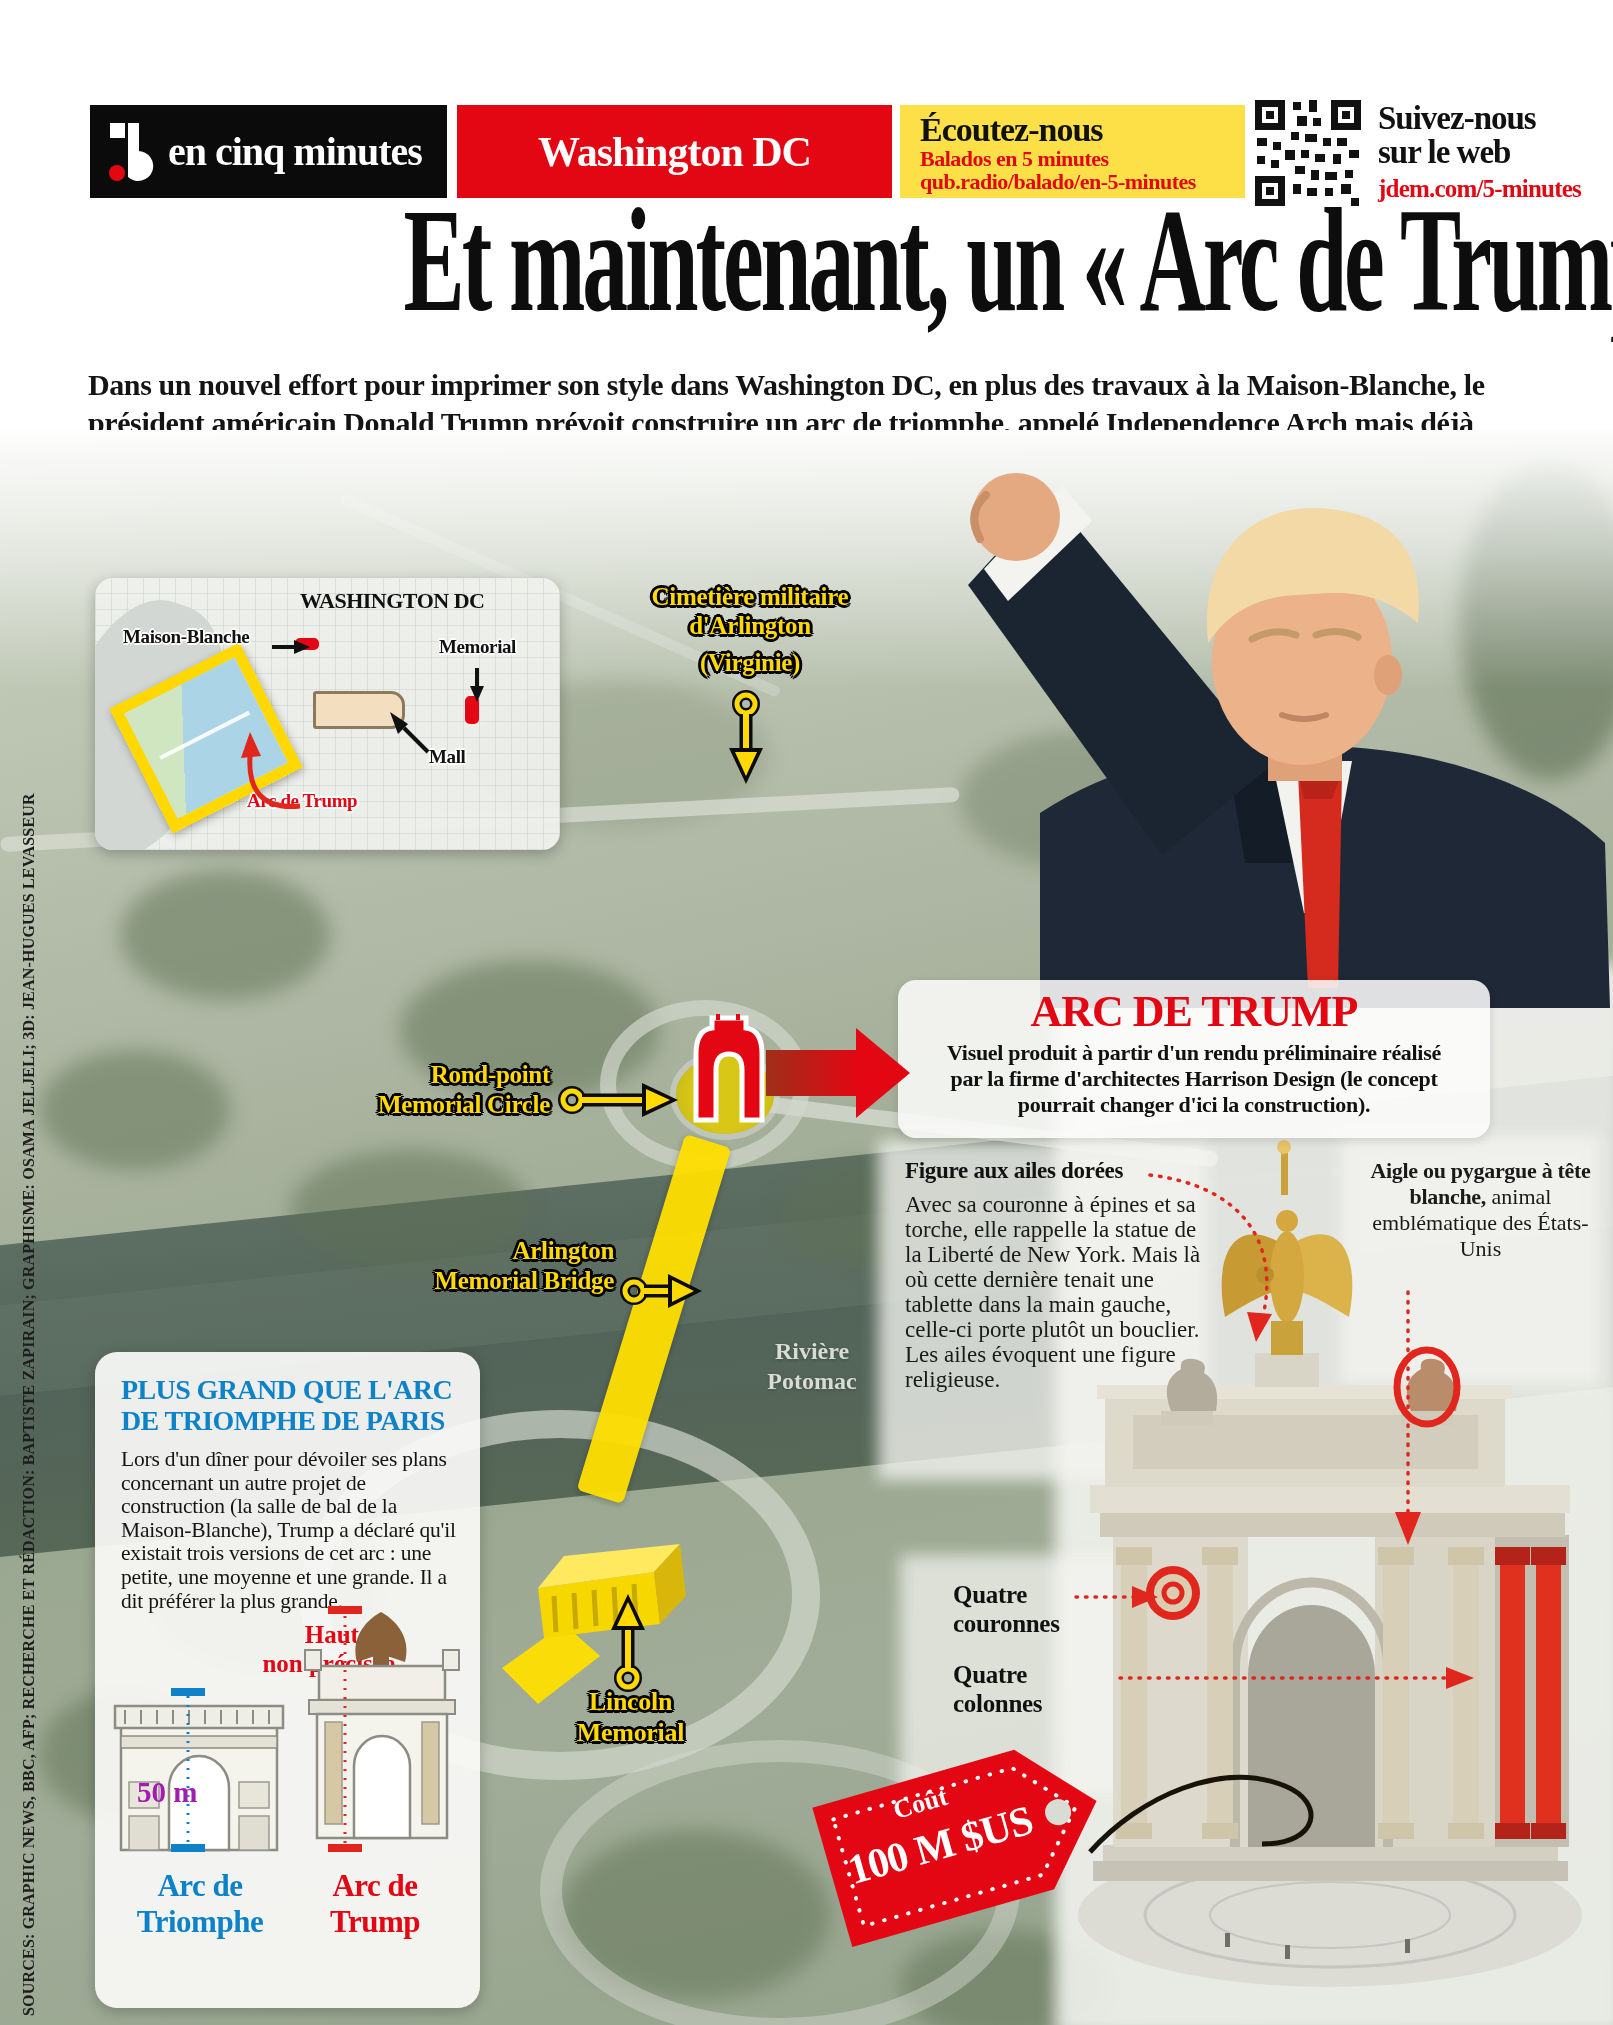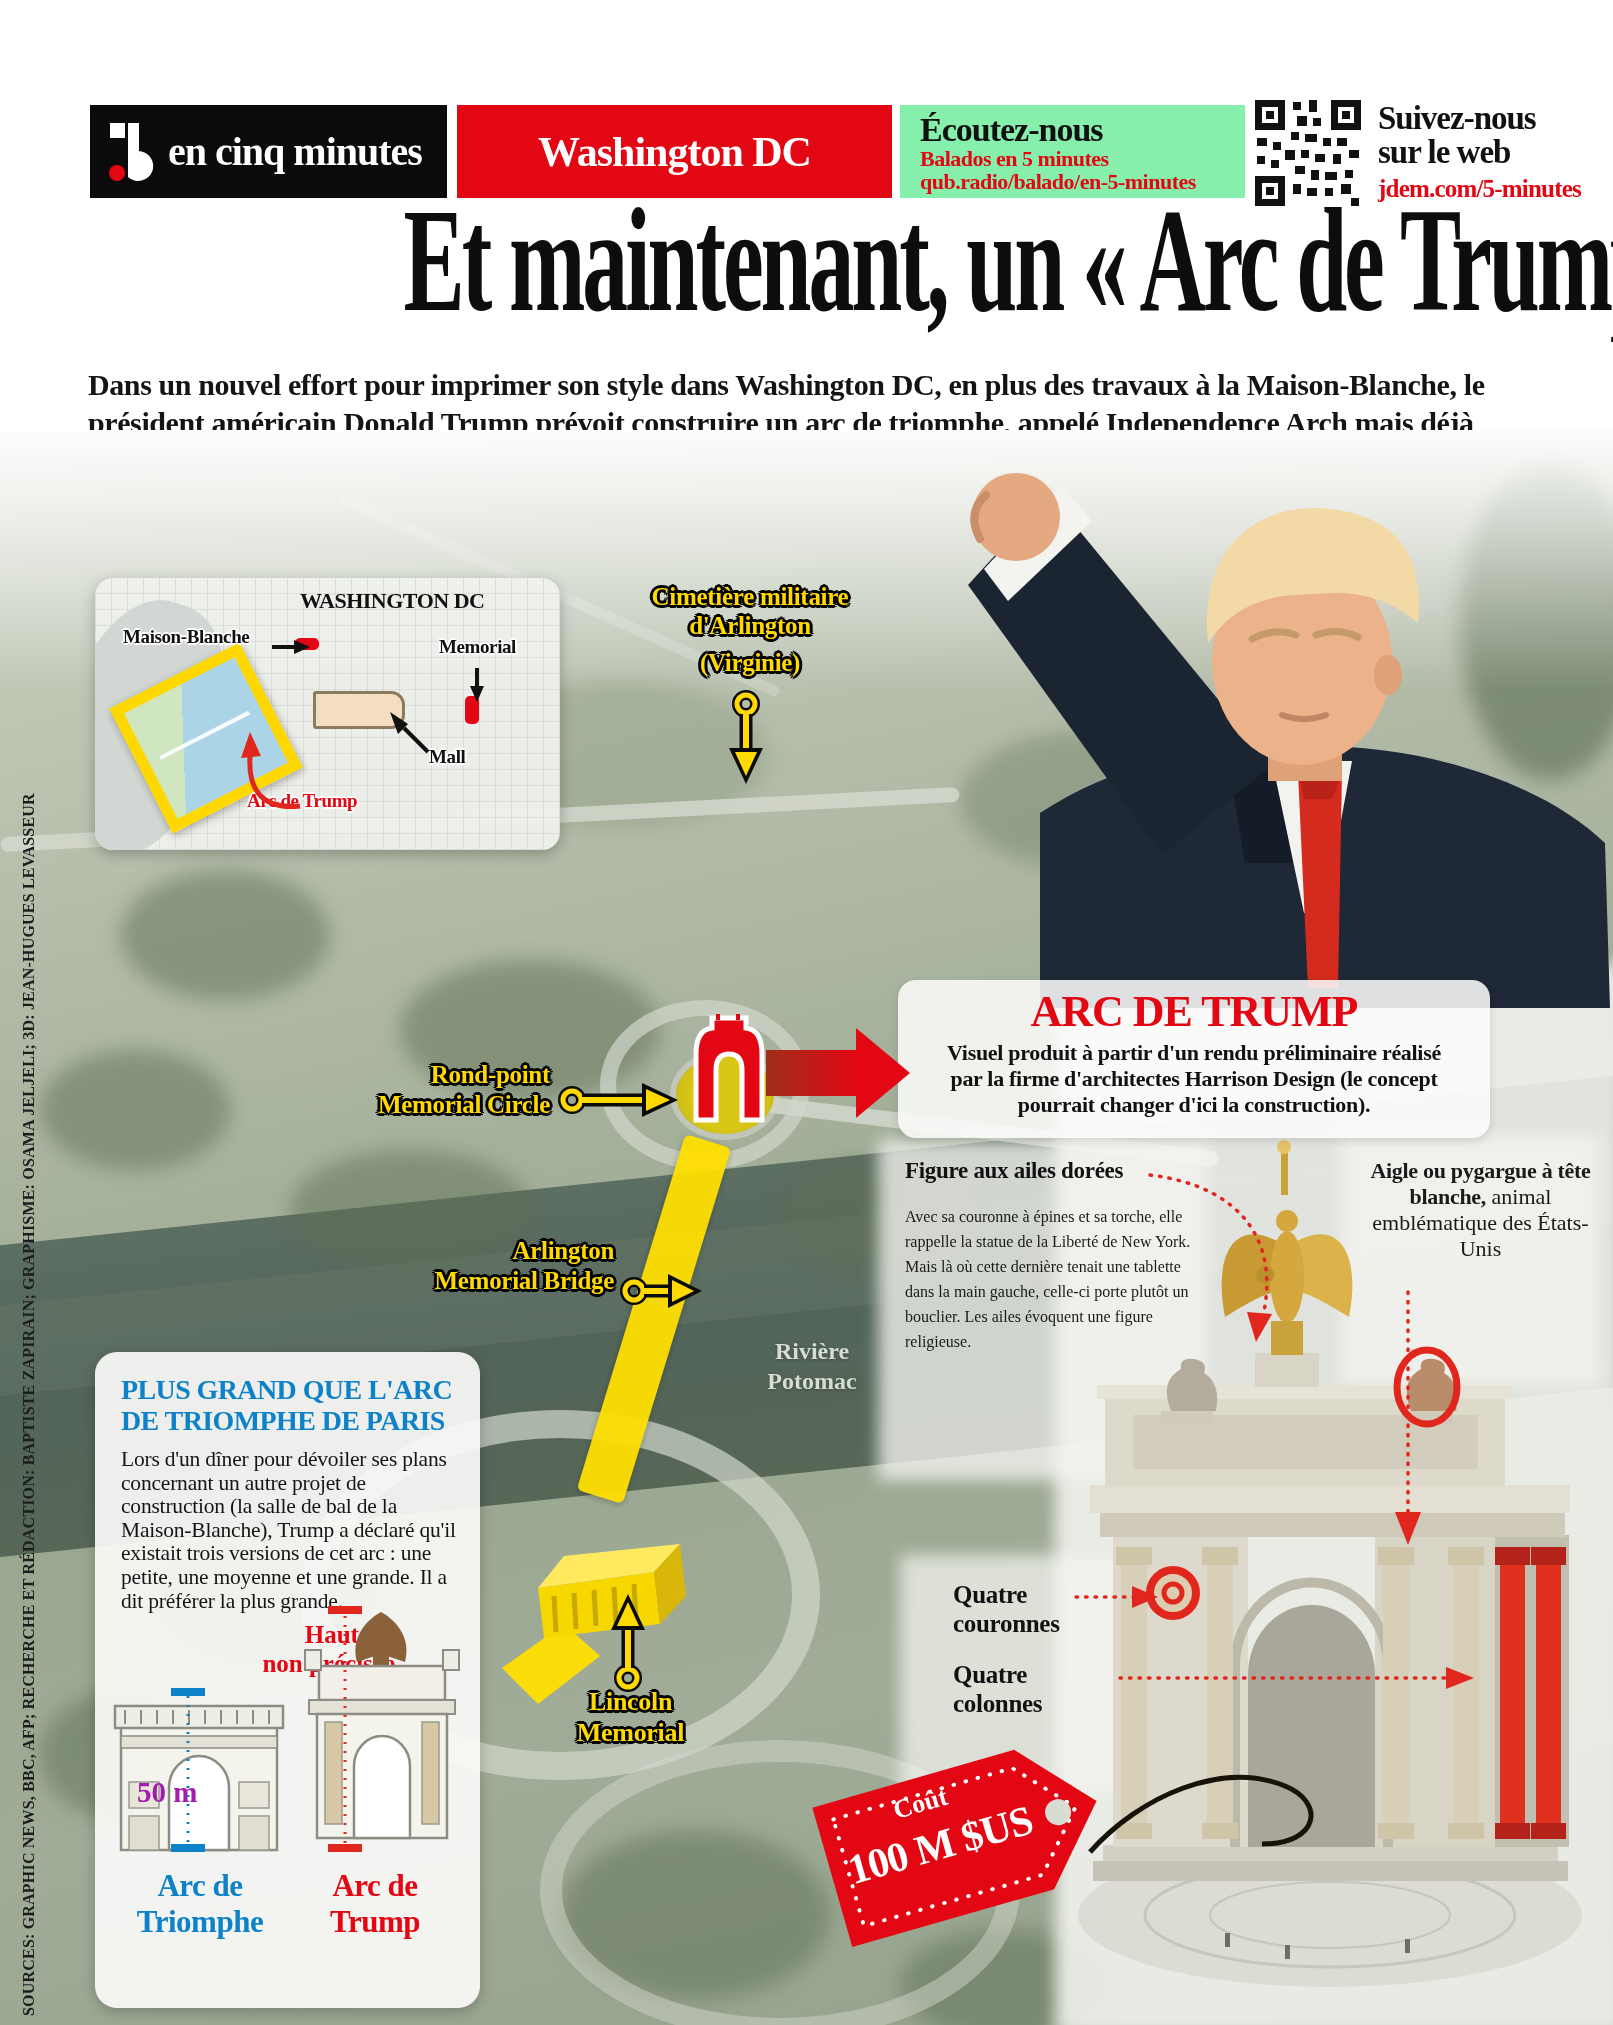--- a/index.html
+++ b/index.html
@@ -7,21 +7,21 @@
   #page{position:relative;width:1613px;height:2025px;margin:0 auto;background:#ffffff;overflow:hidden;
         font-family:Liberation Serif, serif;color:#111;}
   .abs{position:absolute;}
 
   
   .bar{display:flex;align-items:center;}
   .bar-black{left:90px;top:105px;width:357px;height:93px;background:#0b0b0b;padding-left:14px;}
   .brand-text{color:#fff;font-size:40px;font-weight:900;letter-spacing:-1px;margin-left:12px;}
   .bar-red{left:457px;top:105px;width:435px;height:93px;background:#e30613;justify-content:center;}
   .section-text{color:#fff;font-size:42px;font-weight:900;letter-spacing:-1px;}
-  .bar-yellow{left:900px;top:105px;width:345px;height:93px;background:#86efac;padding:8px 0 0 20px;}
+  .bar-yellow{left:900px;top:105px;width:345px;height:93px;background:#fde047;padding:8px 0 0 20px;}
   .listen-title{font-size:34px;font-weight:900;color:#111;line-height:1.0;letter-spacing:-1px;}
   .listen-l2{font-size:22px;font-weight:900;color:#e30613;line-height:1.05;letter-spacing:-0.5px;}
   .listen-l3{font-size:22px;font-weight:800;color:#e30613;line-height:1.1;letter-spacing:-0.5px;}
   .qr{left:1253px;top:98px;width:110px;height:110px;}
   .follow{left:1378px;top:102px;width:235px;}
   .follow-l{font-size:33px;font-weight:900;line-height:1.02;color:#111;letter-spacing:-1px;}
   .follow-url{font-size:25px;font-weight:900;color:#e30613;margin-top:6px;letter-spacing:-0.8px;}
 
   
   .headline{left:0;top:186px;width:1613px;text-align:center;}
@@ -74,21 +74,21 @@
     color:#d7ddd3;font-weight:700;text-shadow:0 1px 3px rgba(40,50,45,.5);}
 
   
   .arc-panel{left:898px;top:980px;width:592px;height:158px;background:rgba(252,252,250,0.87);border-radius:18px;
     text-align:center;padding-top:10px;box-shadow:0 3px 10px rgba(0,0,0,0.12);}
   .arc-title{font-size:44px;font-weight:900;color:#e30613;letter-spacing:-1px;line-height:1.0;}
   .arc-caption{font-size:22px;font-weight:700;line-height:26px;margin-top:6px;letter-spacing:-0.3px;}
 
   .figure-block{left:905px;top:1158px;width:310px;}
   .figure-title{font-size:23px;font-weight:800;letter-spacing:-0.3px;white-space:nowrap;}
-  .figure-body{font-size:16px;line-height:25px;margin-top:20px;color:#1a1a1a;}
+  .figure-body{font-size:23px;line-height:25px;margin-top:8px;color:#1a1a1a;}
   .eagle-block{left:1368px;top:1158px;width:225px;text-align:center;font-size:22px;line-height:26px;color:#1a1a1a;}
   .eagle-block b{letter-spacing:-0.3px;}
   .feat{font-size:25px;font-weight:900;line-height:29px;letter-spacing:-0.3px;}
   .crowns{left:953px;top:1580px;width:150px;}
   .columns{left:953px;top:1660px;width:150px;}
 
   
   .tag{left:822px;top:1742px;width:285px;height:195px;transform:rotate(-16deg);}
   .tag-label{position:absolute;left:0;top:36px;width:220px;text-align:center;color:#fff;font-size:26px;font-weight:900;}
   .tag-value{position:absolute;left:0;top:72px;width:235px;text-align:center;color:#fff;font-size:42px;font-weight:900;letter-spacing:-1px;}

